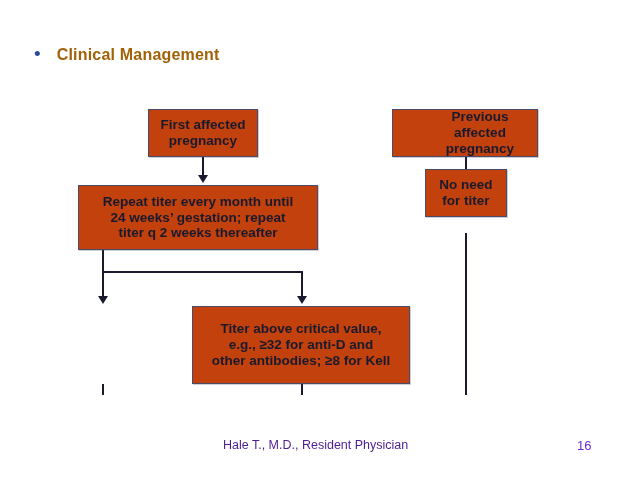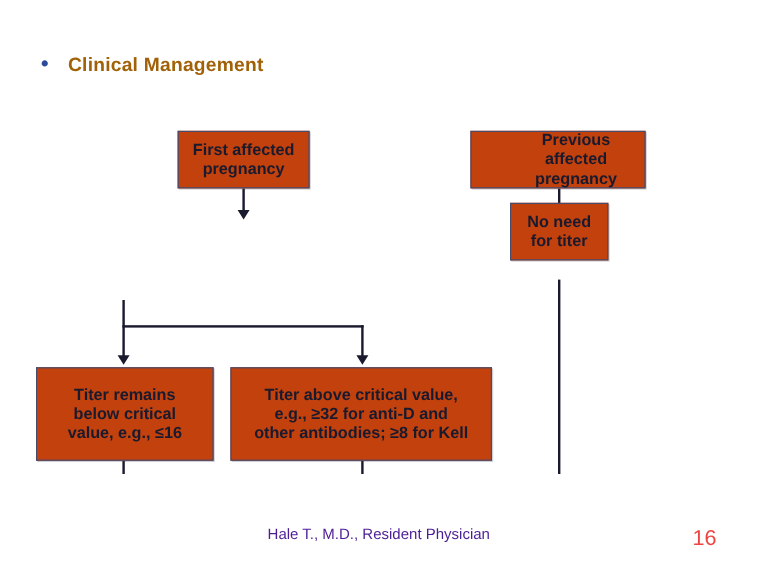--- a/index.html
+++ b/index.html
@@ -93,22 +93,22 @@
     position: absolute;
     left: 223px;
     top: 438px;
     font-size: 12.5px;
     color: #4c1d95;
   }
   .footer-page {
     position: absolute;
     left: 577px;
     top: 438px;
-    font-size: 18px;
-    color: #ef4444;
+    font-size: 13px;
+    color: #6d28d9;
   }
 </style>
 </head>
 <body>
 
 <div class="slide">
 
   <div class="title-row">
     <span class="bullet-dot">•</span>
     <span class="title-text">Clinical Management</span>
@@ -136,31 +136,31 @@
     <div class="node" id="node-first">
       <span style="white-space:pre-line;">First affected
 pregnancy</span>
     </div>
 
     <div class="node" id="node-previous">
       <span style="white-space:pre-line;">Previous affected
 pregnancy</span>
     </div>
 
+    <div class="node" id="node-repeat">
+      <span style="white-space:pre-line;">Repeat titer every month until
+24 weeks’ gestation; repeat
+titer q 2 weeks thereafter</span>
+    </div>
 
     <div class="node" id="node-noneed">
       <span style="white-space:pre-line;">No need
 for titer</span>
     </div>
 
-    <div class="node" id="node-below">
-      <span style="white-space:pre-line;">Titer remains
-below critical
-value, e.g., ≤16</span>
-    </div>
 
     <div class="node" id="node-above">
       <span style="white-space:pre-line;">Titer above critical value,
 e.g., ≥32 for anti-D and
 other antibodies; ≥8 for Kell</span>
     </div>
 
   </div>
 
   <div class="footer-author">Hale T., M.D., Resident Physician</div>

